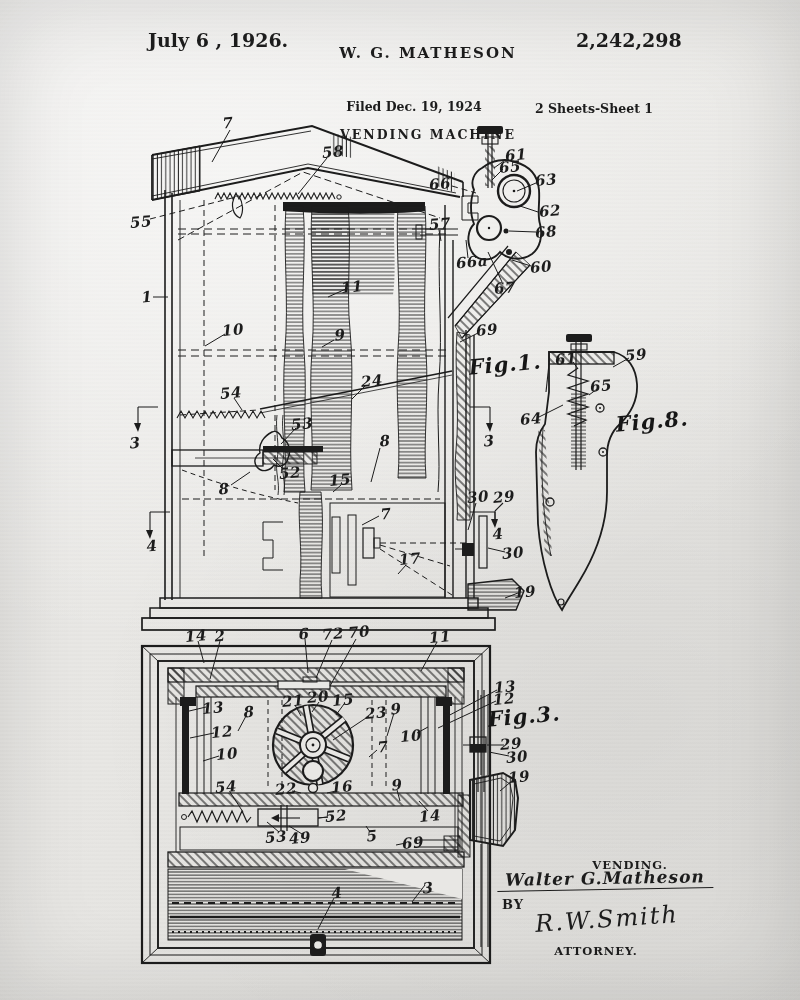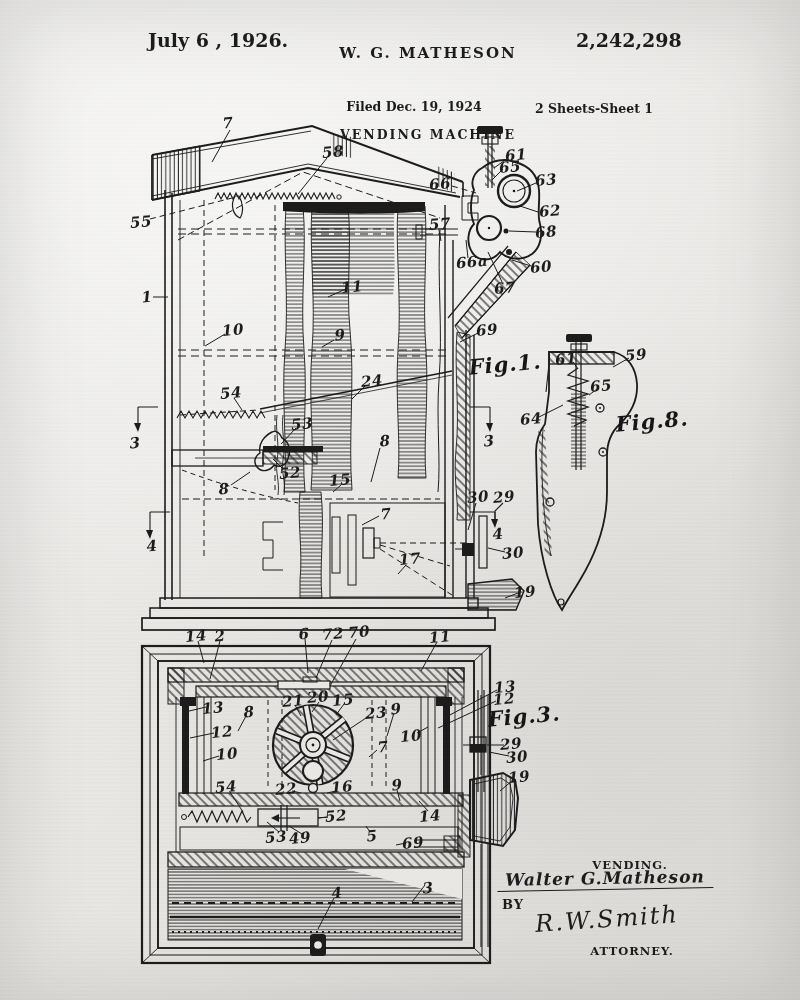--- a/index.html
+++ b/index.html
@@ -331,16 +331,16 @@
       <span class="figlabel" style="left: 505px; top: 364px;">Fig.1.</span>
       <span class="figlabel" style="left: 652px; top: 421px;">Fig.8.</span>
       <span class="figlabel" style="left: 524px; top: 716px;">Fig.3.</span>
     </div>
 
   <div class="abs" style="left:0;top:0;width:800px;height:1000px;pointer-events:none;">
     <div class="abs sig-caption ctr" style="left:630px;top:858px;">VENDING.</div>
     <div class="abs sig-name" style="left:605px;top:868px;">Walter G.Matheson</div>
     <div class="abs sig-caption" style="left:502px;top:897px;font-size:13px;">BY</div>
     <div class="abs sig-script" style="left:607px;top:905px;">R.W.Smith</div>
-    <div class="abs sig-caption ctr" style="left:632px;top:944px;">ATTORNEY.</div>
+    <div class="abs sig-caption ctr" style="left:596px;top:944px;">ATTORNEY.</div>
   </div>
 
 </div>
 
 </body></html>

